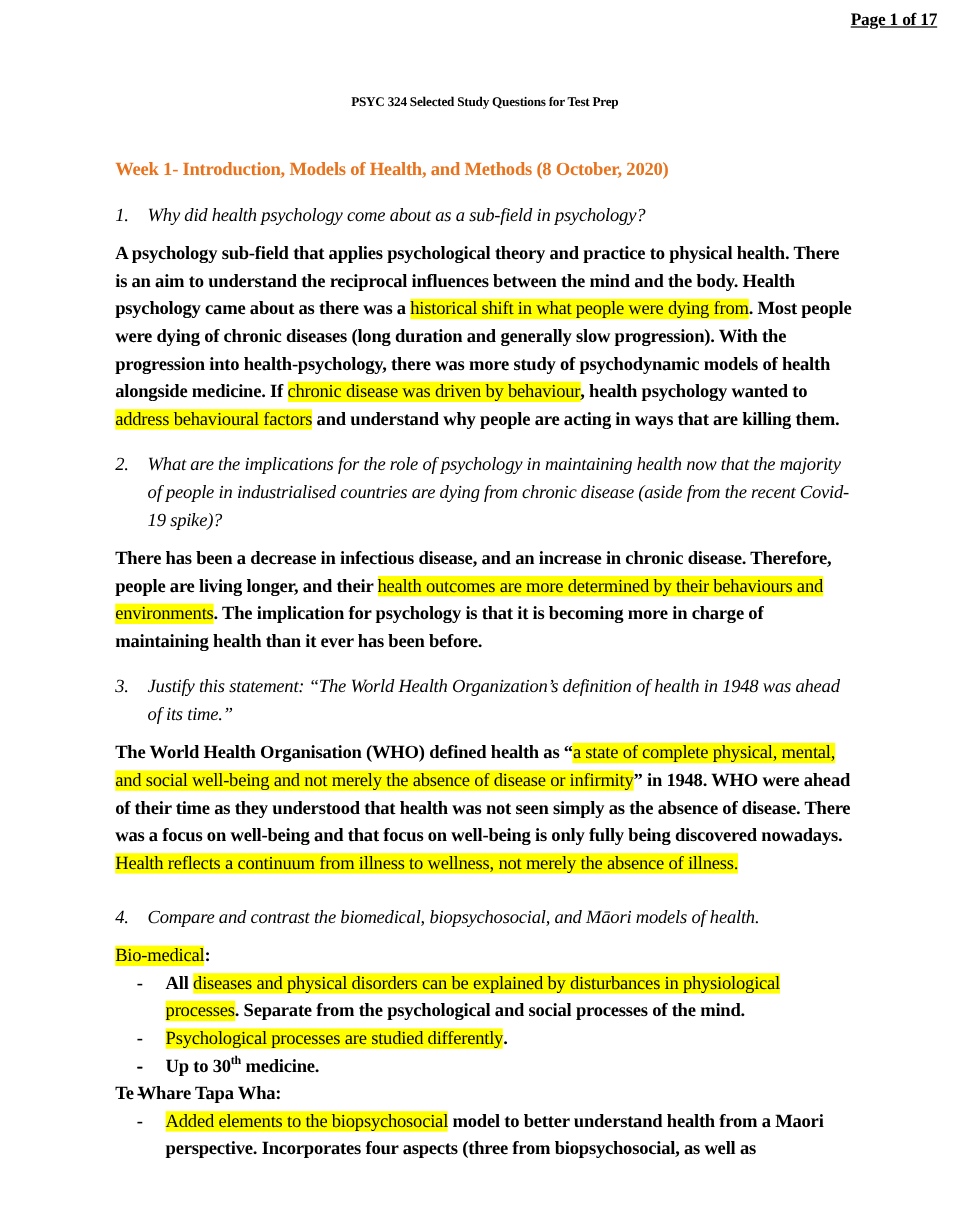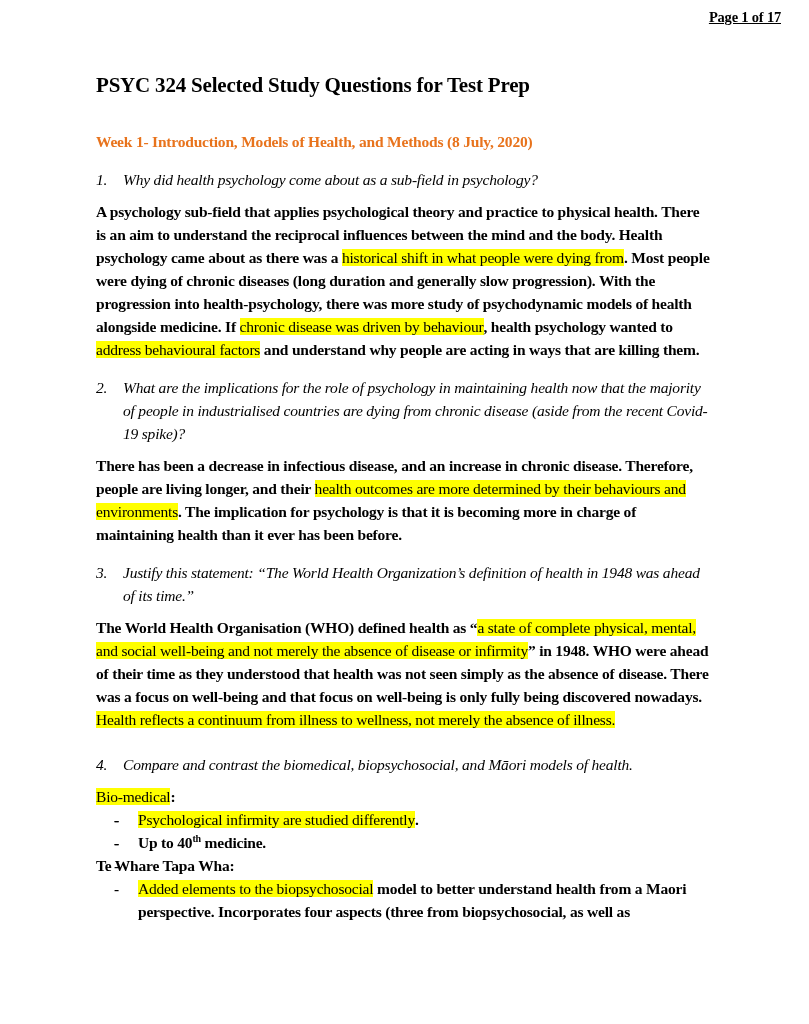--- a/index.html
+++ b/index.html
@@ -23,21 +23,22 @@
     padding:0 97px 0 96px;
     overflow:hidden;
   }
   .page-indicator{
     position:absolute;top:6px;right:28px;
     font-weight:bold;text-decoration:underline;
     font-size:14.5px;
   }
   .doc-title{
     margin:74px 0 0 0;
-    font-size:21px;font-weight:bold;
+    text-align:center;
+    font-size:11px;font-weight:bold;
   }
   .week-heading{
     margin:33px 0 0 0;
     font-size:15.5px;font-weight:bold;
     color:var(--orange);
   }
   .question{
     display:flex;
     margin:15px 0 9px 0;
     font-style:italic;font-weight:normal;
@@ -67,21 +68,21 @@
 </style>
 </head>
 <body>
 
 <div class="page">
 
   <div class="page-indicator">Page 1 of 17</div>
 
   <h1 class="doc-title">PSYC 324 Selected Study Questions for Test Prep</h1>
 
-  <h2 class="week-heading">Week 1- Introduction, Models of Health, and Methods (8 July, 2020)</h2>
+  <h2 class="week-heading">Week 1- Introduction, Models of Health, and Methods (8 October, 2020)</h2>
 
   <div class="question">
     <span class="qnum">1.</span>
     <span class="qtext"><span>Why did health psychology come about as a sub-field in psychology?</span></span>
   </div>
 
   <p class="para"><span>A psychology sub-field that applies psychological theory and practice to physical health. There is an aim to understand the reciprocal influences between the mind and the body. Health psychology came about as there was a </span><span class="hl">historical shift in what people were dying from</span><span>. Most people were dying of chronic diseases (long duration and generally slow progression). With the progression into health-psychology, there was more study of psychodynamic models of health alongside medicine. If </span><span class="hl">chronic disease was driven by behaviour</span><span>, health psychology wanted to </span><span class="hl">address behavioural factors</span><span> and understand why people are acting in ways that are killing them.</span></p>
 
   <div class="question">
     <span class="qnum">2.</span>
@@ -99,31 +100,32 @@
 
   <div class="question q-extra-space">
     <span class="qnum">4.</span>
     <span class="qtext"><span>Compare and contrast the biomedical, biopsychosocial, and Māori models of health.</span></span>
   </div>
 
   <div class="label"><span class="hl">Bio-medical</span><span>:</span></div>
 
   <div class="bullet">
     <span class="dash">-</span>
+    <span><span>All </span><span class="hl">diseases and physical disorders can be explained by disturbances in physiological processes</span><span>. Separate from the psychological and social processes of the mind.</span></span>
   </div>
   <div class="bullet">
     <span class="dash">-</span>
-    <span><span class="hl">Psychological infirmity are studied differently</span><span>.</span></span>
+    <span><span class="hl">Psychological processes are studied differently</span><span>.</span></span>
   </div>
   <div class="bullet">
     <span class="dash">-</span>
   </div>
   <div class="bullet">
     <span class="dash">-</span>
-    <span><span>Up to 40</span><sup>th</sup><span> medicine.</span></span>
+    <span><span>Up to 30</span><sup>th</sup><span> medicine.</span></span>
   </div>
 
 
   <div class="bullet">
     <span class="dash">-</span>
   </div>
 
   <div class="label"><span>Te Whare Tapa Wha:</span></div>
 
   <div class="bullet">

